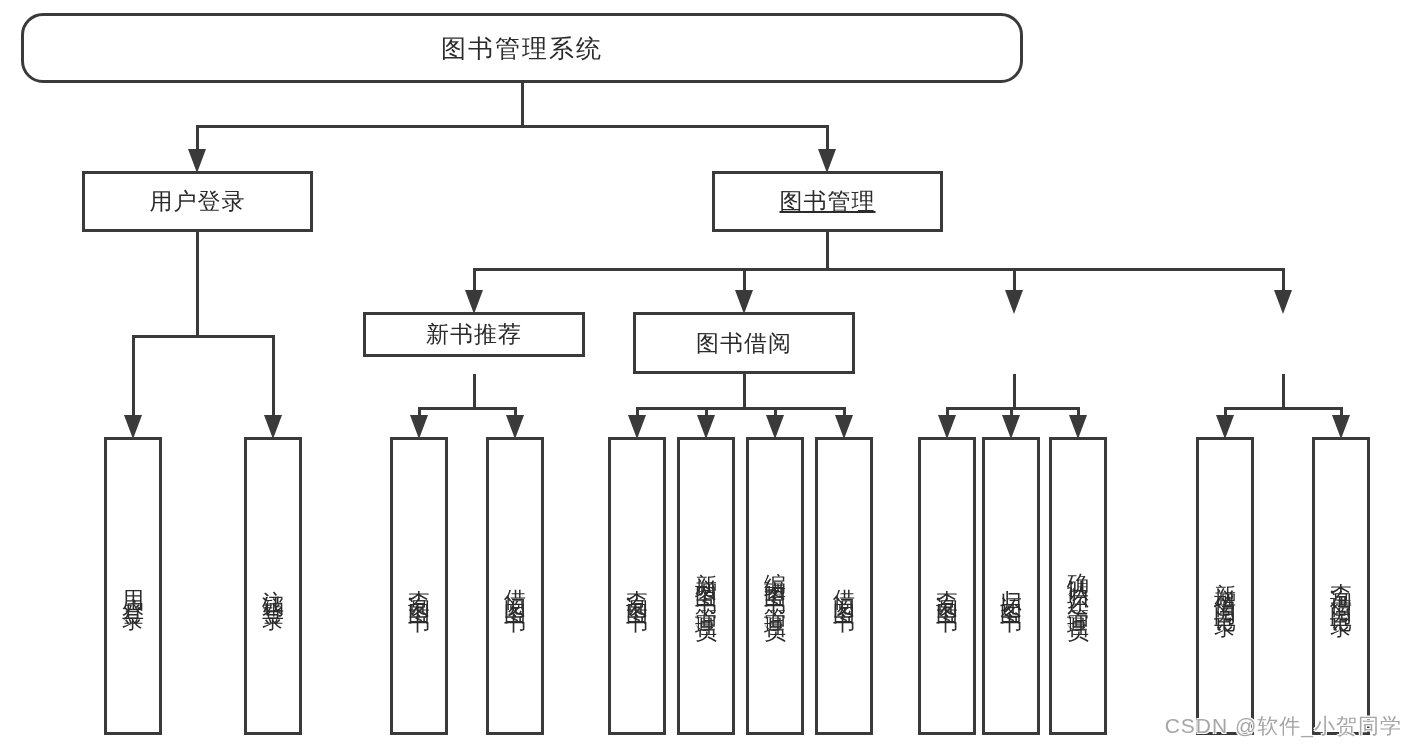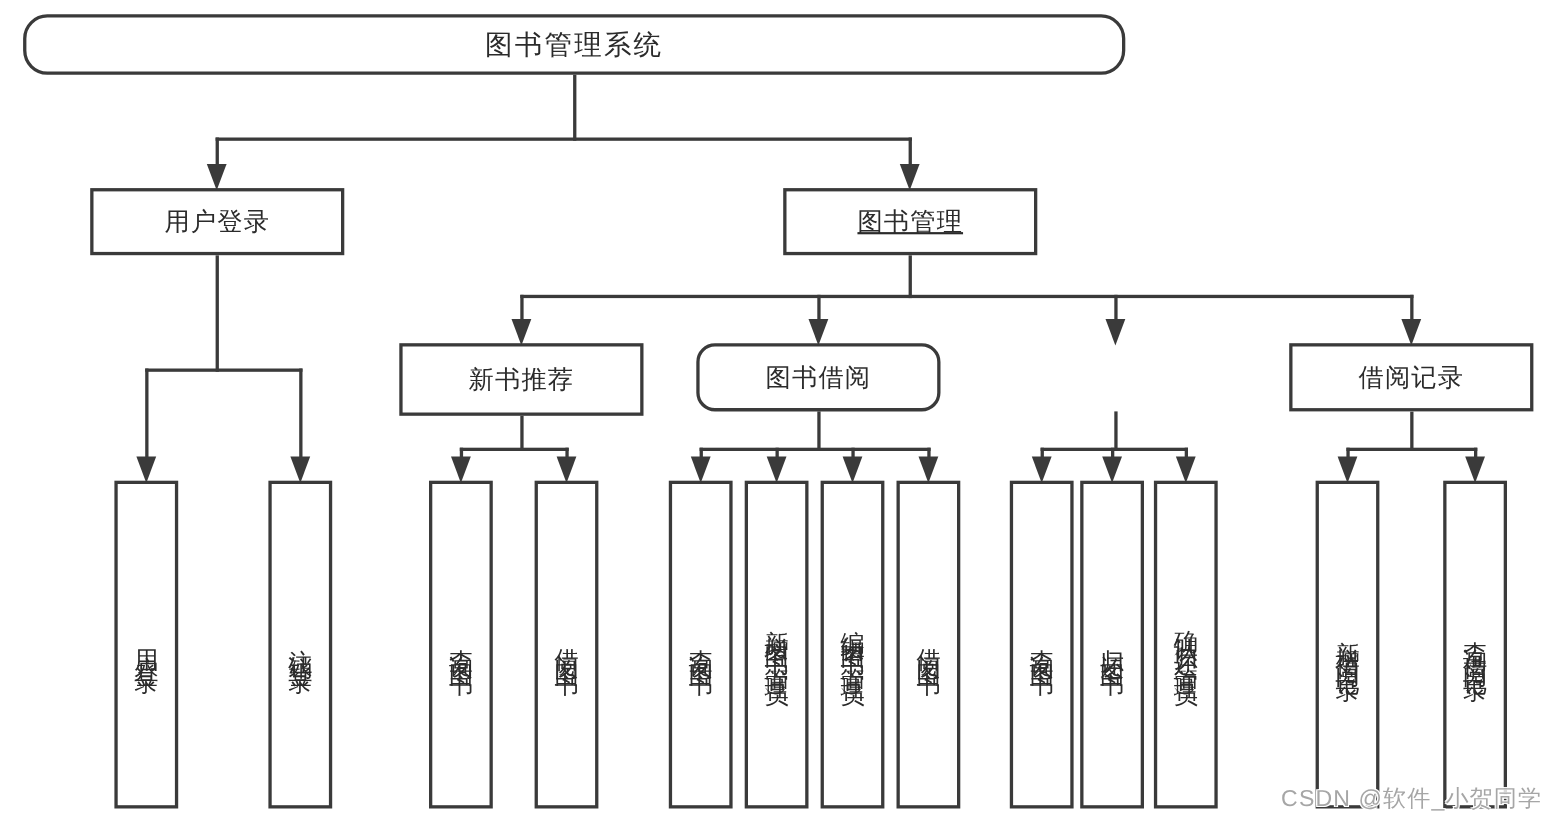--- a/index.html
+++ b/index.html
@@ -58,39 +58,36 @@
     z-index: 5;
     white-space: nowrap;
     text-shadow: 1px 1px 0 #fff, -1px -1px 0 #fff, 1px -1px 0 #fff, -1px 1px 0 #fff;
   }
 </style>
 </head>
 <body>
 
 <div id="canvas">
 
-  <div class="box box-h root" style="left:21px;top:13px;width:1002px;height:55px;border-radius:22px;">
+  <div class="box box-h root" style="left:21px;top:13px;width:1002px;height:70px;border-radius:22px;">
     <span>图书管理系统</span>
   </div>
 
   <div class="box box-h" style="left:82px;top:171px;width:231px;height:61px;">
     <span>用户登录</span>
   </div>
   <div class="box box-h" style="left:712px;top:171px;width:231px;height:61px;text-decoration:underline;">
     <span>图书管理</span>
   </div>
 
-  <div class="box box-h" style="left:363px;top:312px;width:222px;height:66px;">
+  <div class="box box-h" style="left:363px;top:312px;width:222px;height:45px;">
     <span>新书推荐</span>
   </div>
-  <div class="box box-h" style="left:633px;top:312px;width:222px;height:62px;border-radius:17px;">
+  <div class="box box-h" style="left:633px;top:312px;width:222px;height:62px;">
     <span>图书借阅</span>
-  </div>
-  <div class="box box-h" style="left:1172px;top:312px;width:222px;height:62px;">
-    <span>借阅记录</span>
   </div>
 
   <div class="box box-v" style="left:104px;top:437px;width:58px;height:298px;">
     <span>用户登录</span>
   </div>
   <div class="box box-v" style="left:244px;top:437px;width:58px;height:298px;">
     <span>注销登录</span>
   </div>
 
   <div class="box box-v" style="left:390px;top:437px;width:58px;height:298px;">

